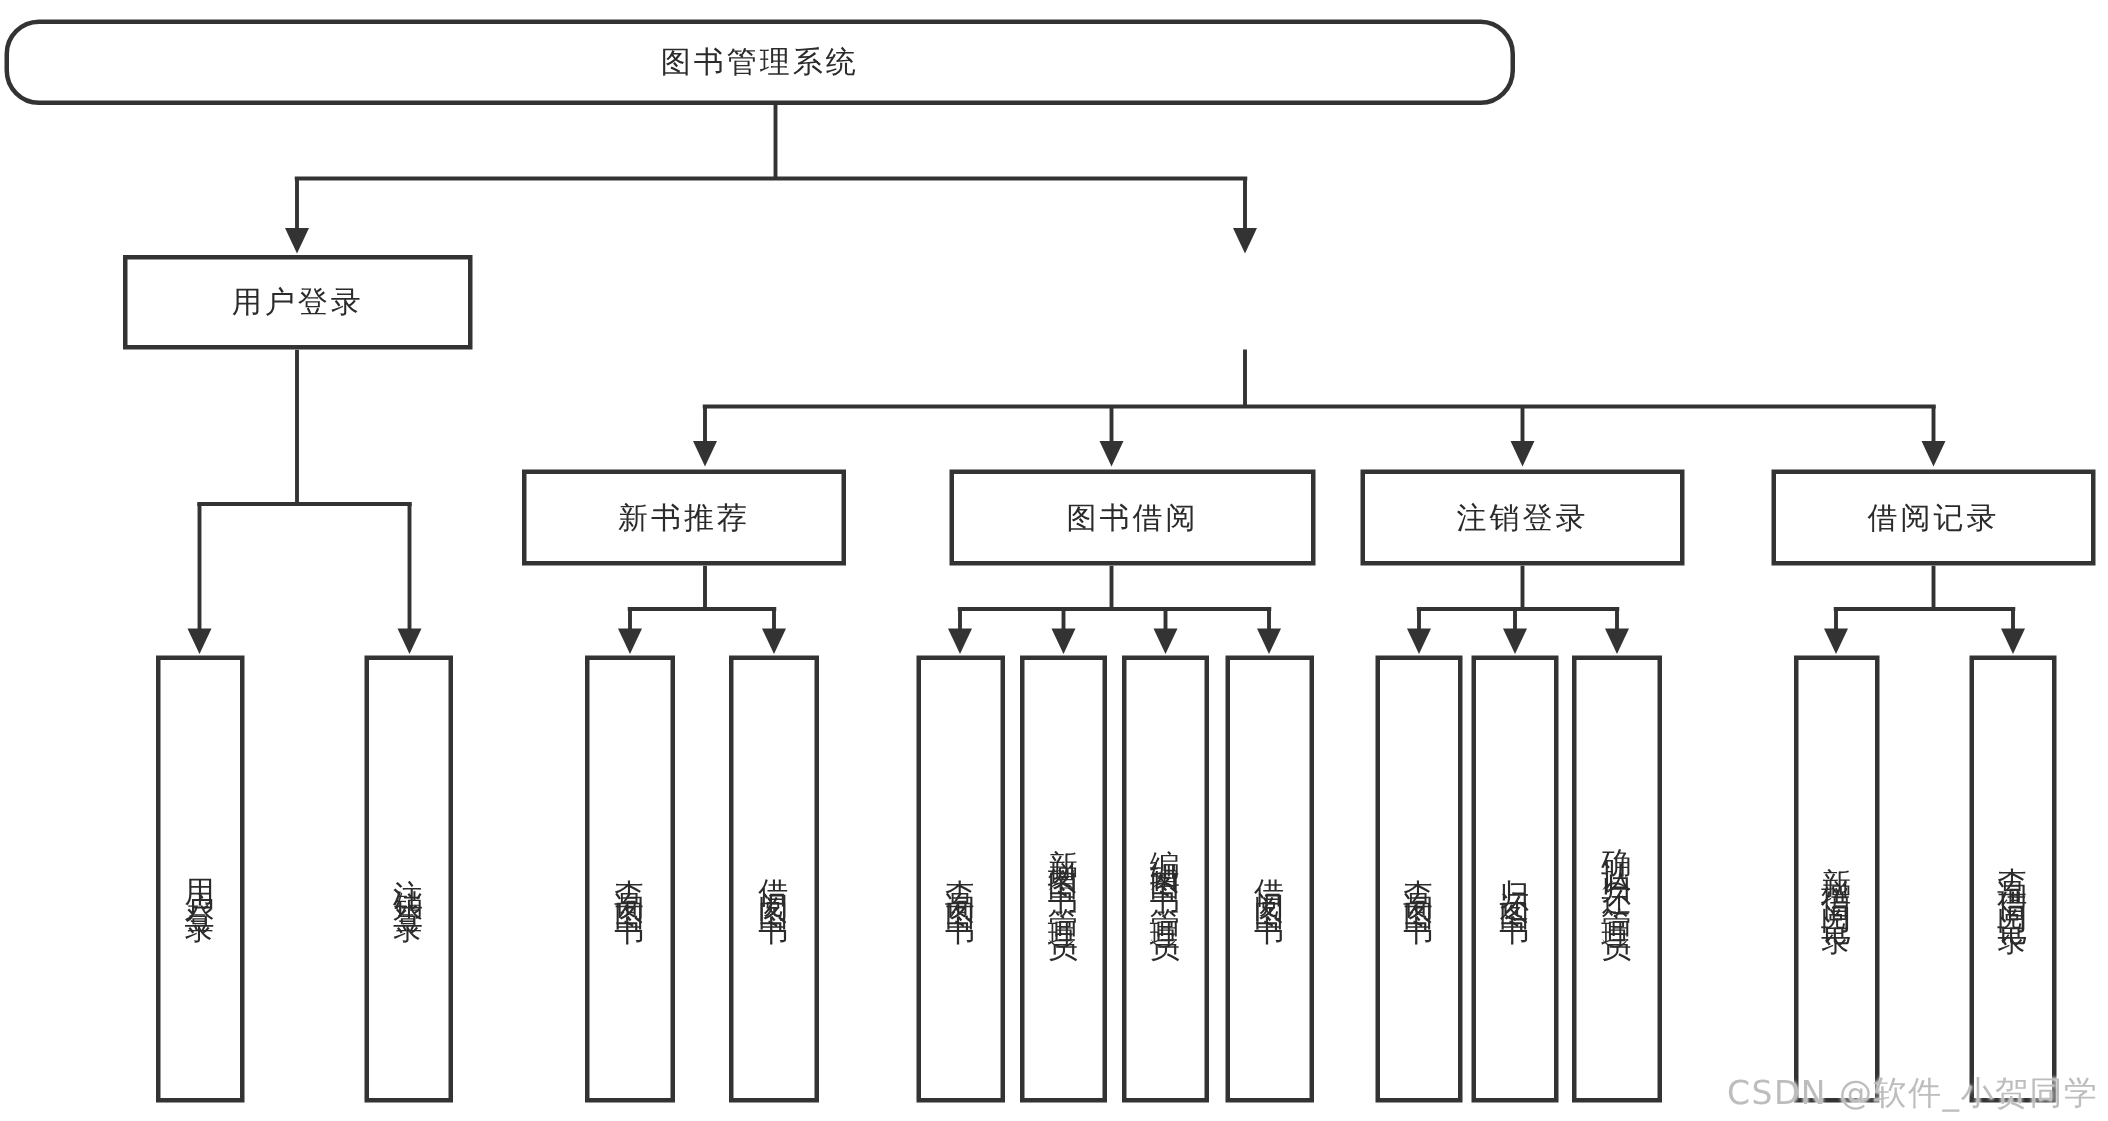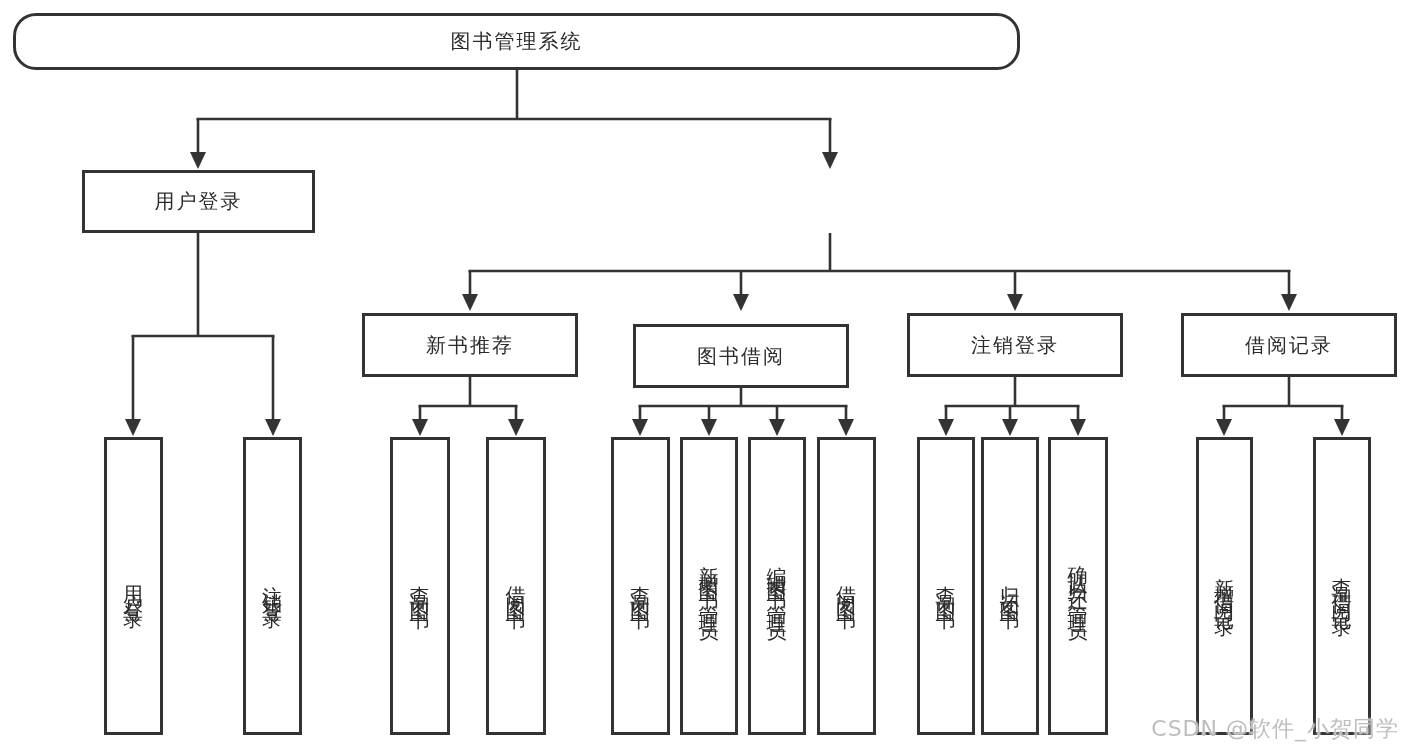--- a/index.html
+++ b/index.html
@@ -103,32 +103,32 @@
     <polygon points="1070,419 1086,419 1078,436"></polygon>
 
     <line x1="1289" y1="377" x2="1289" y2="406"></line>
     <line x1="1222.5" y1="406" x2="1343.5" y2="406"></line>
     <line x1="1224" y1="406" x2="1224" y2="421"></line>
     <polygon points="1216,419 1232,419 1224,436"></polygon>
     <line x1="1342" y1="406" x2="1342" y2="421"></line>
     <polygon points="1334,419 1350,419 1342,436"></polygon>
   </svg>
 
-  <div class="box" style="left:13px;top:13px;width:1007px;height:57px;border-radius:23px;">
+  <div class="box" style="left:3px;top:13px;width:1007px;height:57px;border-radius:23px;">
     <span class="hlabel">图书管理系统</span>
   </div>
 
   <div class="box" style="left:82px;top:170px;width:233px;height:63px;">
     <span class="hlabel">用户登录</span>
   </div>
 
-  <div class="box" style="left:362px;top:313px;width:216px;height:64px;">
+  <div class="box" style="left:348px;top:313px;width:216px;height:64px;">
     <span class="hlabel">新书推荐</span>
   </div>
-  <div class="box" style="left:633px;top:324px;width:216px;height:64px;align-items:center;">
+  <div class="box" style="left:633px;top:313px;width:244px;height:64px;align-items:center;">
     <span class="hlabel">图书借阅</span>
   </div>
   <div class="box" style="left:907px;top:313px;width:216px;height:64px;">
     <span class="hlabel">注销登录</span>
   </div>
   <div class="box" style="left:1181px;top:313px;width:216px;height:64px;">
     <span class="hlabel">借阅记录</span>
   </div>
 
   <div class="box" style="left:104px;top:437px;width:59px;height:298px;">

